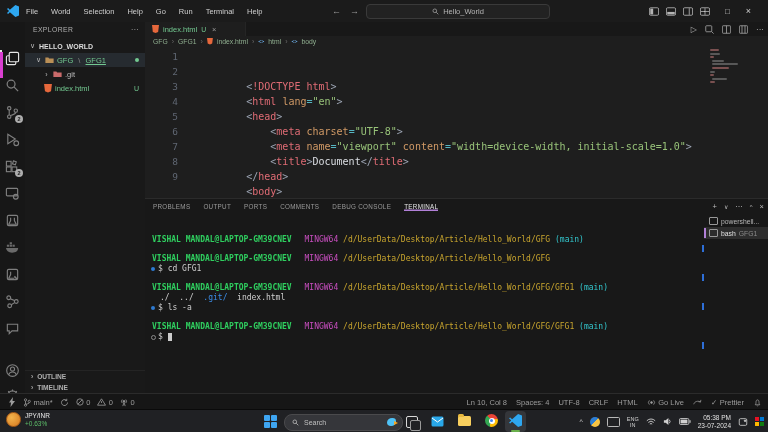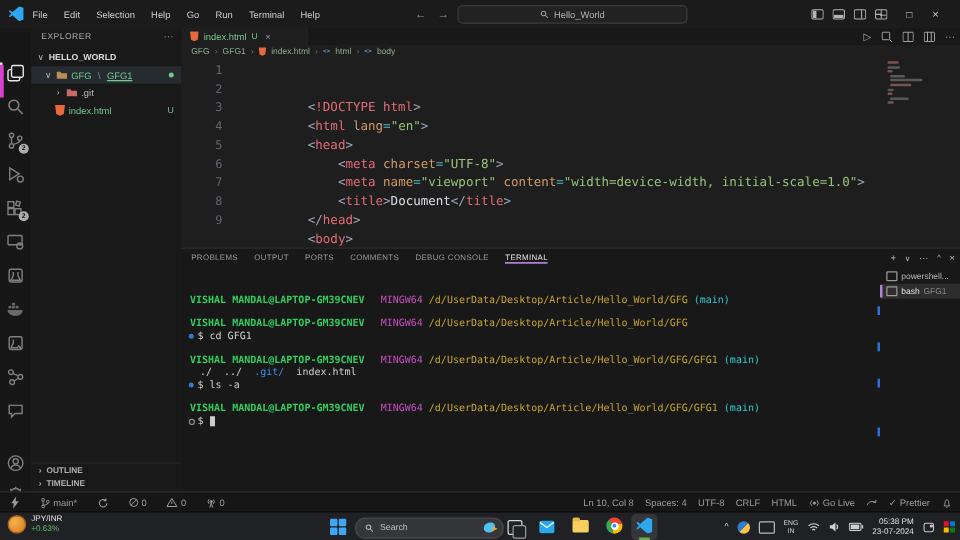--- a/index.html
+++ b/index.html
@@ -85,21 +85,21 @@
   .sessions{position:absolute;right:0;top:16px;width:64px;}
   .sess{height:12px;display:flex;align-items:center;gap:3px;font-size:6.8px;color:#b8b8b8;padding-left:5px;position:relative;}
   .sess.active{background:#2d2d2d;color:#e0e0e0;}
   .sess.active::before{content:"";position:absolute;left:0;top:1px;bottom:1px;width:2px;background:#b180d7;}
   .sess-icon{width:7px;height:6px;border:1px solid #9a9a9a;border-radius:1px;flex:none;}
   .sess-dim{color:#8a8a8a;}
 
   
   .statusbar{position:absolute;left:0;top:393px;width:768px;height:16px;background:#161616;border-top:1px solid #2b2b2b;
     font-size:7.5px;color:#9d9d9d;}
-  .st-left{position:absolute;left:8px;top:0;height:16px;display:flex;align-items:center;gap:16px;}
+  .st-left{position:absolute;left:8px;top:0;height:16px;display:flex;align-items:center;gap:7px;}
   .st-right{position:absolute;right:6px;top:0;height:16px;display:flex;align-items:center;gap:9px;}
   .st-item{display:flex;align-items:center;gap:2.5px;}
 
   
   .taskbar{position:absolute;left:0;top:409px;width:768px;height:23px;background:#202124;border-top:1px solid #0a0a0a;}
   .widget{position:absolute;left:6px;top:2px;display:flex;align-items:center;gap:4px;}
   .coin{width:13px;height:13px;border-radius:50%;background:radial-gradient(circle at 35% 35%, #f2b34c, #d4781f);border:1px solid #b06018;}
   .wtxt1{font-size:6.5px;color:#e8e8e8;line-height:8px;}
   .wtxt2{font-size:6.5px;color:#5dbe6a;line-height:7px;}
   .startbtn{position:absolute;left:264px;top:5px;width:13px;height:13px;display:grid;grid-template-columns:6px 6px;grid-template-rows:6px 6px;gap:1px;}
@@ -133,21 +133,21 @@
 </head>
 <body>
 
 <div class="screen">
 
   <div class="titlebar">
     <div class="vscode-logo"></div>
     <div class="menus">
 
     <span class="menu">File</span>
-        <span class="menu">Edit</span>
+        <span class="menu">World</span>
         <span class="menu">Selection</span>
         <span class="menu">Help</span>
         <span class="menu">Go</span>
         <span class="menu">Run</span>
         <span class="menu">Terminal</span>
         <span class="menu">Help</span>
       </div>
     <div class="nav-arrows">
       <span>←</span>
       <span>→</span>

